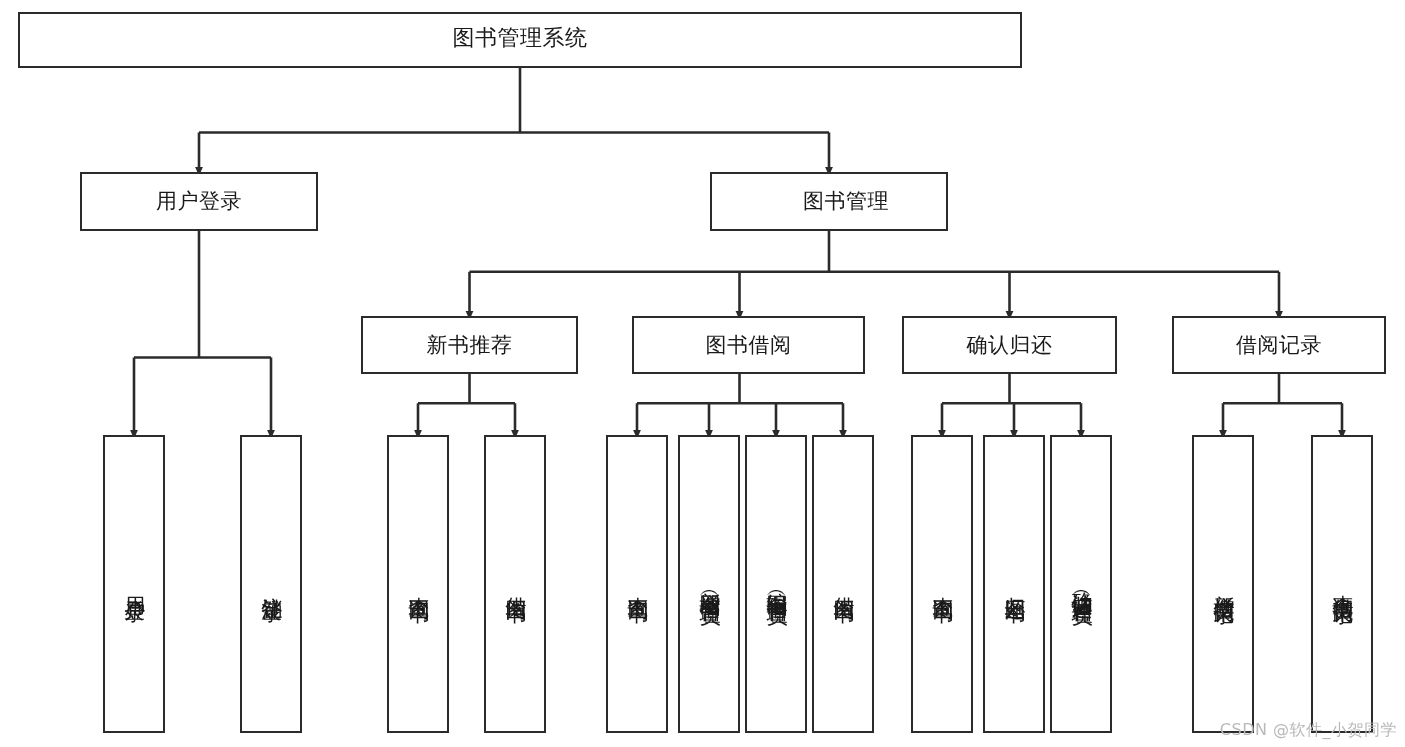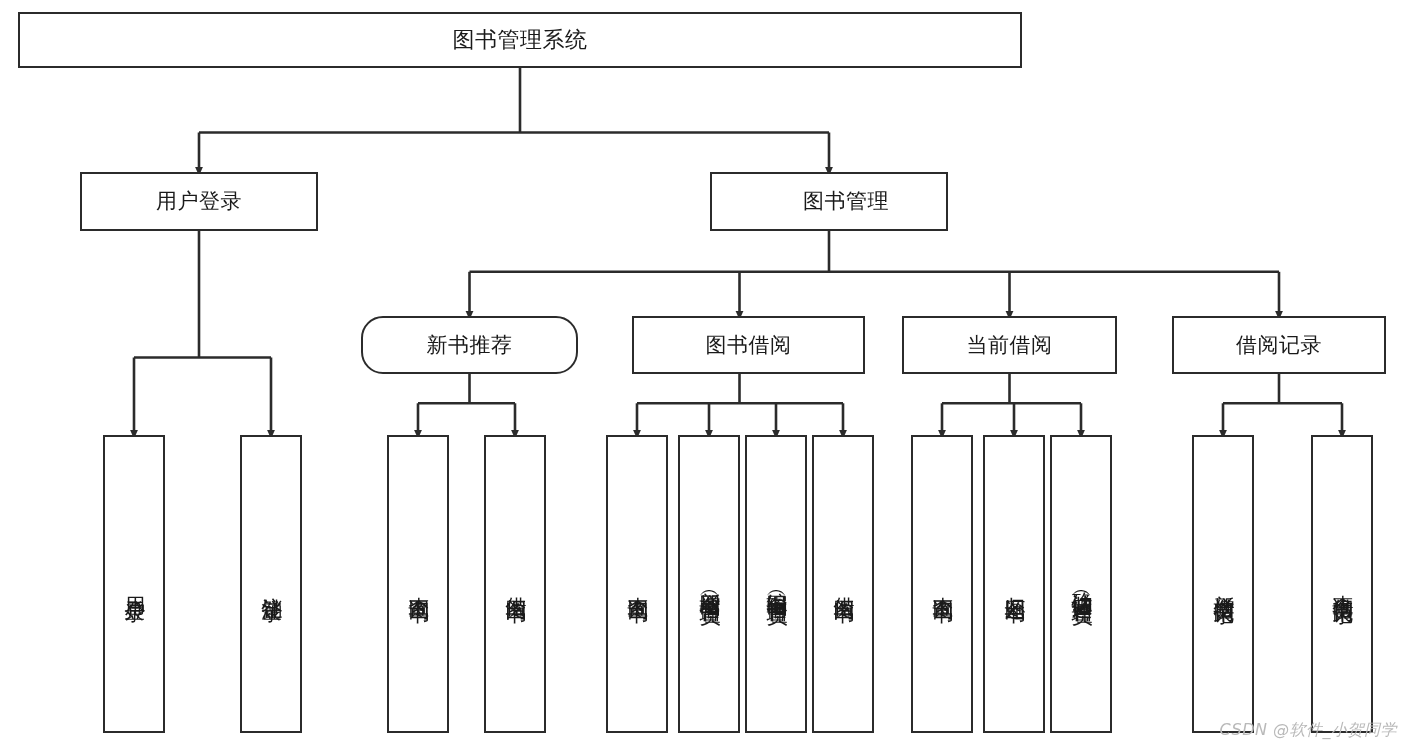--- a/index.html
+++ b/index.html
@@ -60,21 +60,20 @@
   }
   .watermark {
     position: absolute;
     right: 8px;
     bottom: 6px;
     font-size: 16px;
     color: #b9b9b9;
     letter-spacing: 0.5px;
     white-space: nowrap;
     user-select: none;
-    font-style: italic;
   }
 </style>
 </head>
 <body>
 
 <div id="diagram-root">
 
   <svg id="diagram-svg" viewBox="0 0 1405 747">
     <defs>
       <marker id="arrowhead" markerWidth="10" markerHeight="10" refX="4.2" refY="4" orient="auto" markerUnits="userSpaceOnUse">
@@ -112,37 +111,37 @@
         <line x1="1014" y1="403.28" x2="1014" y2="434" stroke="#2b2b2b" stroke-width="2.6" marker-end="url(#arrowhead)"></line>
         <line x1="1081" y1="403.28" x2="1081" y2="434" stroke="#2b2b2b" stroke-width="2.6" marker-end="url(#arrowhead)"></line>
         <line x1="1279" y1="374" x2="1279" y2="403.28" stroke="#2b2b2b" stroke-width="2.6"></line>
         <line x1="1223" y1="403.28" x2="1342" y2="403.28" stroke="#2b2b2b" stroke-width="2.6"></line>
         <line x1="1223" y1="403.28" x2="1223" y2="434" stroke="#2b2b2b" stroke-width="2.6" marker-end="url(#arrowhead)"></line>
         <line x1="1342" y1="403.28" x2="1342" y2="434" stroke="#2b2b2b" stroke-width="2.6" marker-end="url(#arrowhead)"></line>
       </g>
   </svg>
 
   <div id="nodes-layer">
-      <div class="node root" style="left: 18px; top: 12px; width: 1004px; height: 56px;">
+      <div class="node root" style="left: 18px; top: 12px; width: 1004px; height: 56px; font-family: Liberation Mono, monospace;">
         <span class="node-label">图书管理系统</span>
       </div>
       <div class="node" style="left: 80px; top: 172px; width: 238px; height: 59px;">
         <span class="node-label">用户登录</span>
       </div>
       <div class="node" style="left: 710px; top: 172px; width: 238px; height: 59px; padding-left: 34px;">
         <span class="node-label">图书管理</span>
       </div>
-      <div class="node" style="left: 361px; top: 316px; width: 217px; height: 58px; border-radius: 22px;">
+      <div class="node" style="left: 361px; top: 316px; width: 217px; height: 58px;">
         <span class="node-label">新书推荐</span>
       </div>
       <div class="node" style="left: 632px; top: 316px; width: 233px; height: 58px;">
         <span class="node-label">图书借阅</span>
       </div>
       <div class="node" style="left: 902px; top: 316px; width: 215px; height: 58px;">
-        <span class="node-label">当前借阅</span>
+        <span class="node-label">确认归还</span>
       </div>
       <div class="node" style="left: 1172px; top: 316px; width: 214px; height: 58px;">
         <span class="node-label">借阅记录</span>
       </div>
       <div class="node vertical" style="left: 103px; top: 435px; width: 62px; height: 298px;">
         <span class="node-label">用户登录</span>
       </div>
       <div class="node vertical" style="left: 240px; top: 435px; width: 62px; height: 298px;">
         <span class="node-label">注销登录</span>
       </div>

